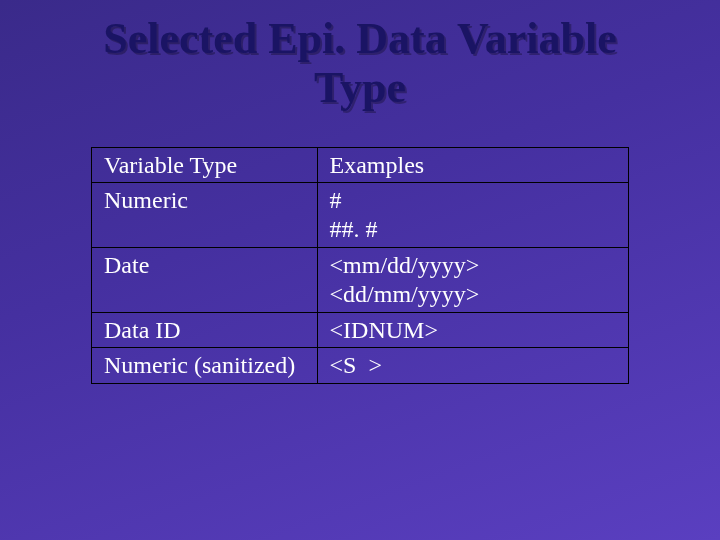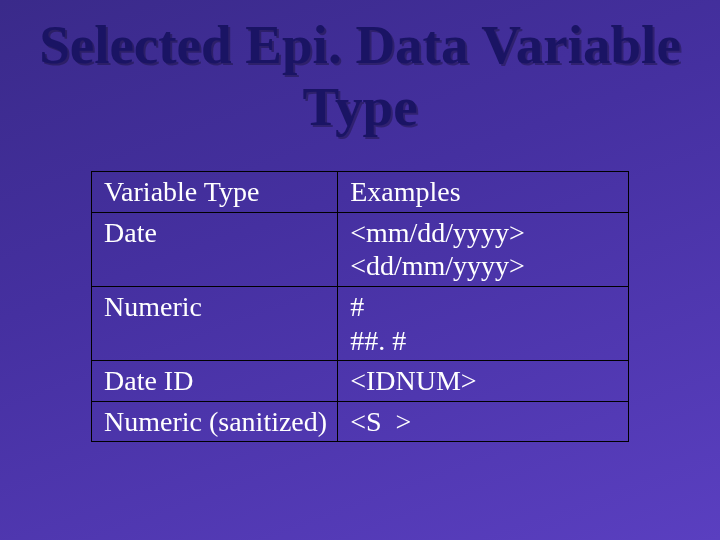--- a/index.html
+++ b/index.html
@@ -5,39 +5,39 @@
     * { margin: 0; padding: 0; box-sizing: border-box; }
     body {
       width: 720px;
       height: 540px;
       background: linear-gradient(160deg, #3a2a8a 0%, #4530a0 40%, #5a3fc0 100%);
       font-family: "Times New Roman", Times, serif;
       overflow: hidden;
     }
     .title {
       color: #1a1464;
-      font-size: 55px;
+      font-size: 44px;
       font-weight: bold;
       text-align: center;
       padding-top: 14px;
       line-height: 1.12;
       text-shadow: 2px 2px 0 rgba(0,0,0,0.28);
     }
     .table-wrap {
       margin: 34px auto 0 auto;
       width: 538px;
     }
     table {
       width: 100%;
       border-collapse: collapse;
     }
     td {
       border: 1.5px solid #000;
       color: #fff;
-      font-size: 28px;
+      font-size: 24px;
       padding: 3px 10px 3px 12px;
       vertical-align: top;
       line-height: 1.2;
     }
     .col-type { width: 42%; }
     .col-ex { width: 58%; white-space: pre; }
     .nowrap { white-space: nowrap; }
   </style>
 </head>
 <body>
@@ -48,31 +48,31 @@
 </div>
 
 <div class="table-wrap">
   <table>
     <tbody>
         <tr>
       <td class="col-type">Variable Type</td>
       <td class="col-ex">Examples</td>
     </tr>
     <tr>
+      <td class="col-type">Numeric</td>
+      <td class="col-ex">#
+##. #</td>
+    </tr>
+    <tr>
       <td class="col-type">Date</td>
       <td class="col-ex">&lt;mm/dd/yyyy&gt;
 &lt;dd/mm/yyyy&gt;</td>
     </tr>
     <tr>
-      <td class="col-type">Numeric</td>
-      <td class="col-ex">#
-##. #</td>
-    </tr>
-    <tr>
-      <td class="col-type">Date ID</td>
+      <td class="col-type">Data ID</td>
       <td class="col-ex">&lt;IDNUM&gt;</td>
     </tr>
     <tr>
       <td class="col-type nowrap">Numeric (sanitized)</td>
       <td class="col-ex">&lt;S  &gt;</td>
     </tr>
   </tbody>
     </table>
 </div>
 

